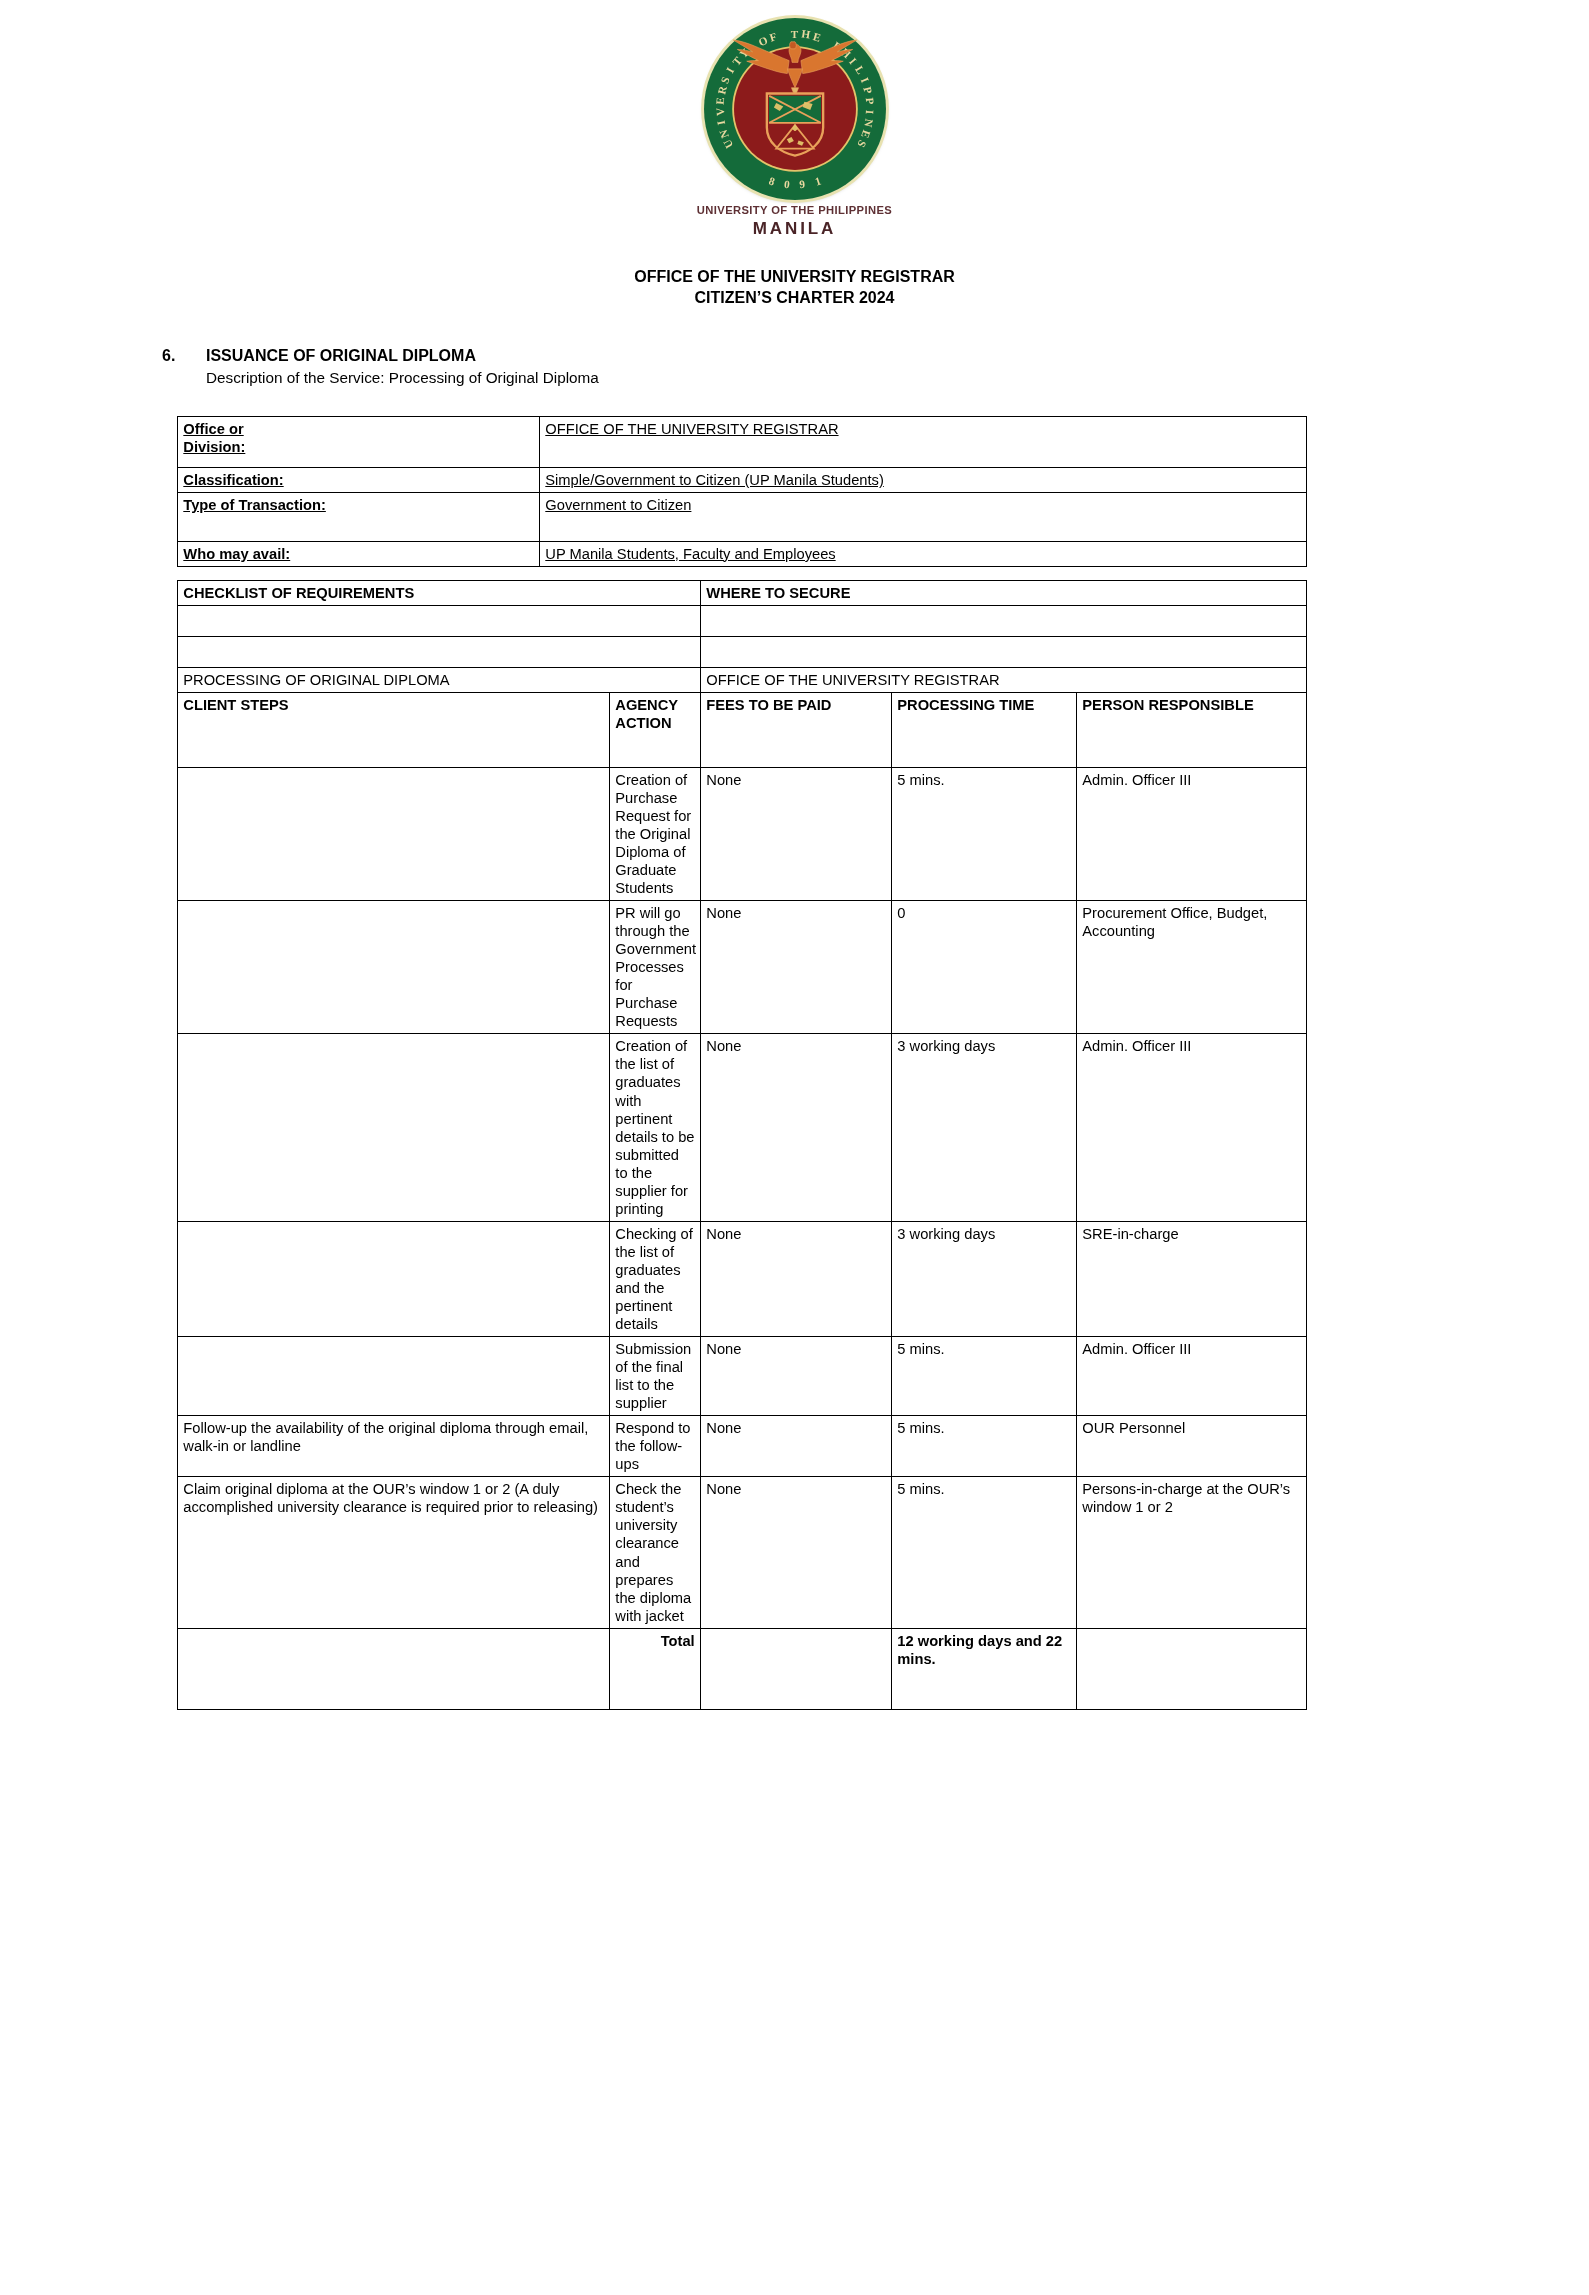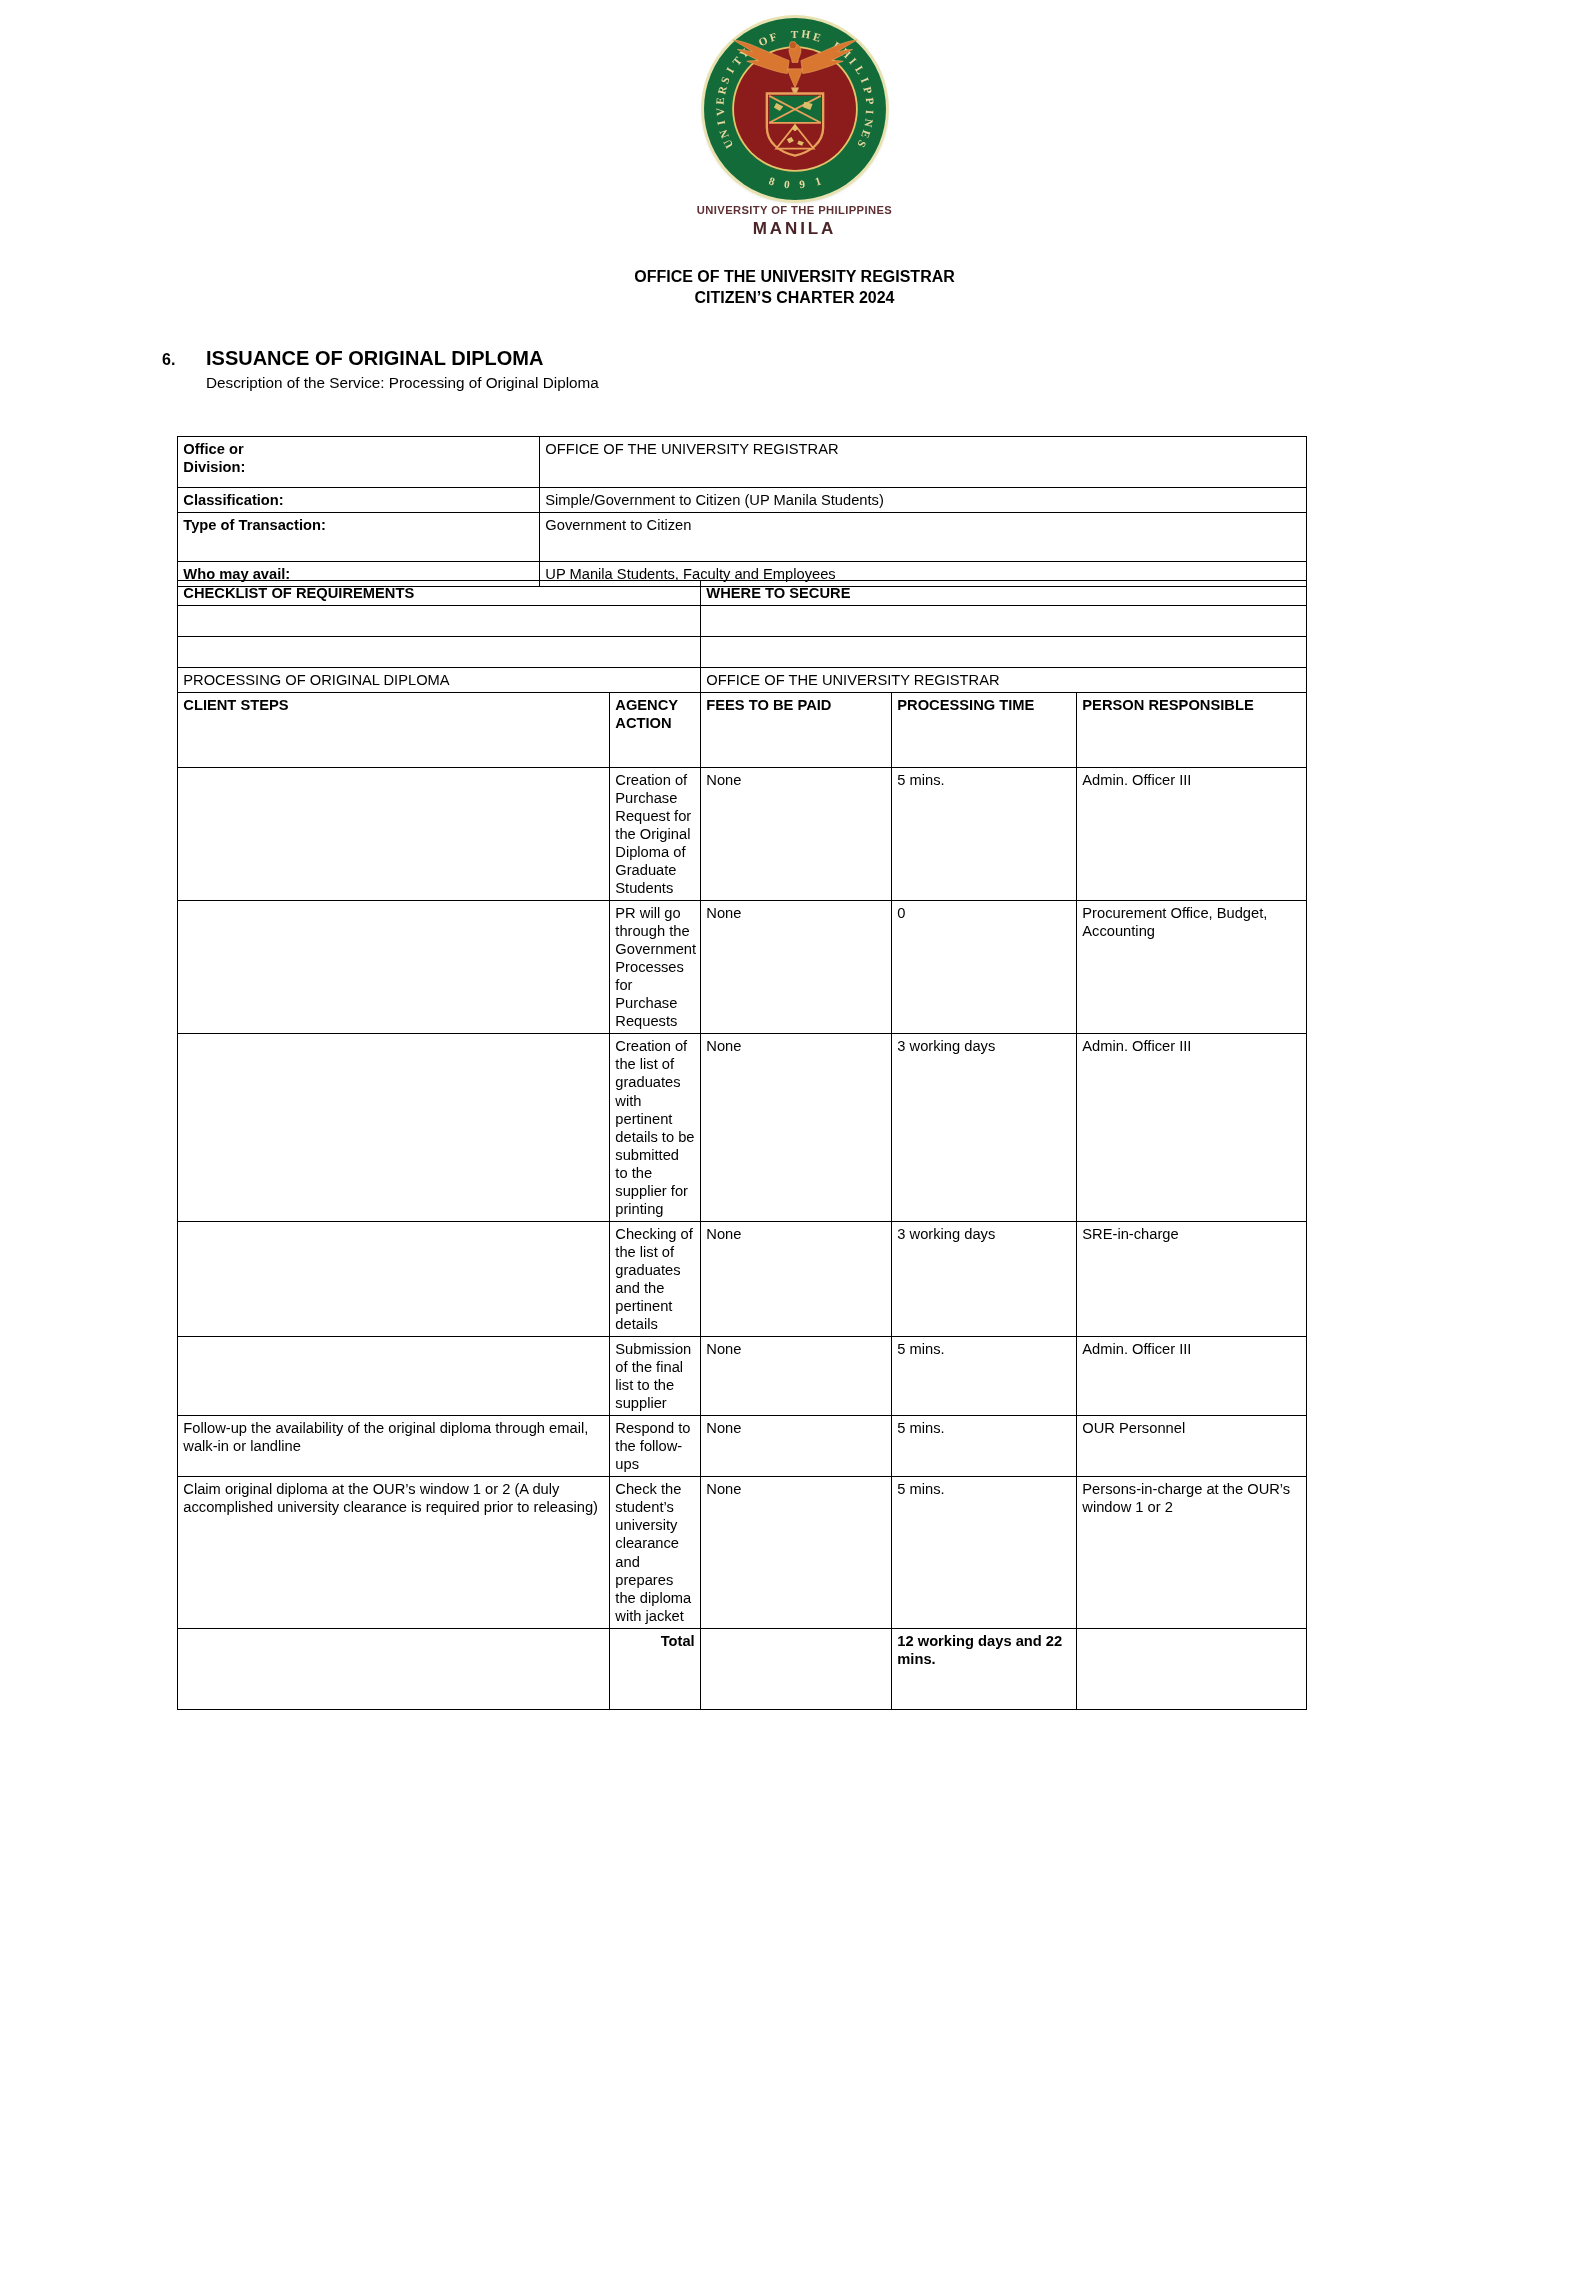--- a/index.html
+++ b/index.html
@@ -110,21 +110,21 @@
     display: flex;
     align-items: baseline;
   }
   .section-head .sec-num {
     font-size: 16px;
     font-weight: 700;
     width: 44px;
     flex: 0 0 44px;
   }
   .section-head .sec-title {
-    font-size: 20px;
+    font-size: 16px;
     font-weight: 700;
   }
   .section-head .sec-desc {
     margin-left: 44px;
     margin-top: 3.5px;
     font-size: 15.3px;
     font-weight: 400;
   }
 
   
@@ -136,21 +136,21 @@
     width: 1130px;
     font-size: 14.7px;
   }
   .tbl td {
     border: 1.2px solid #000;
     vertical-align: top;
     padding: 2.9px 5.3px;
     line-height: 1.23;
   }
 
-  #info-table { top: 436px; }
+  #info-table { top: 416px; text-decoration: underline; }
   #info-table td.k { font-weight: 700; width: 362px; }
   #info-table td.v { font-weight: 400; }
 
   #matrix-table { top: 580px; }
   #matrix-table td { padding: 2.9px 5.3px; }
   .ctr { }
   .rt  { text-align: right; }
   .bold { font-weight: 700; }
 
   .empty-cell { height: 20px; }

